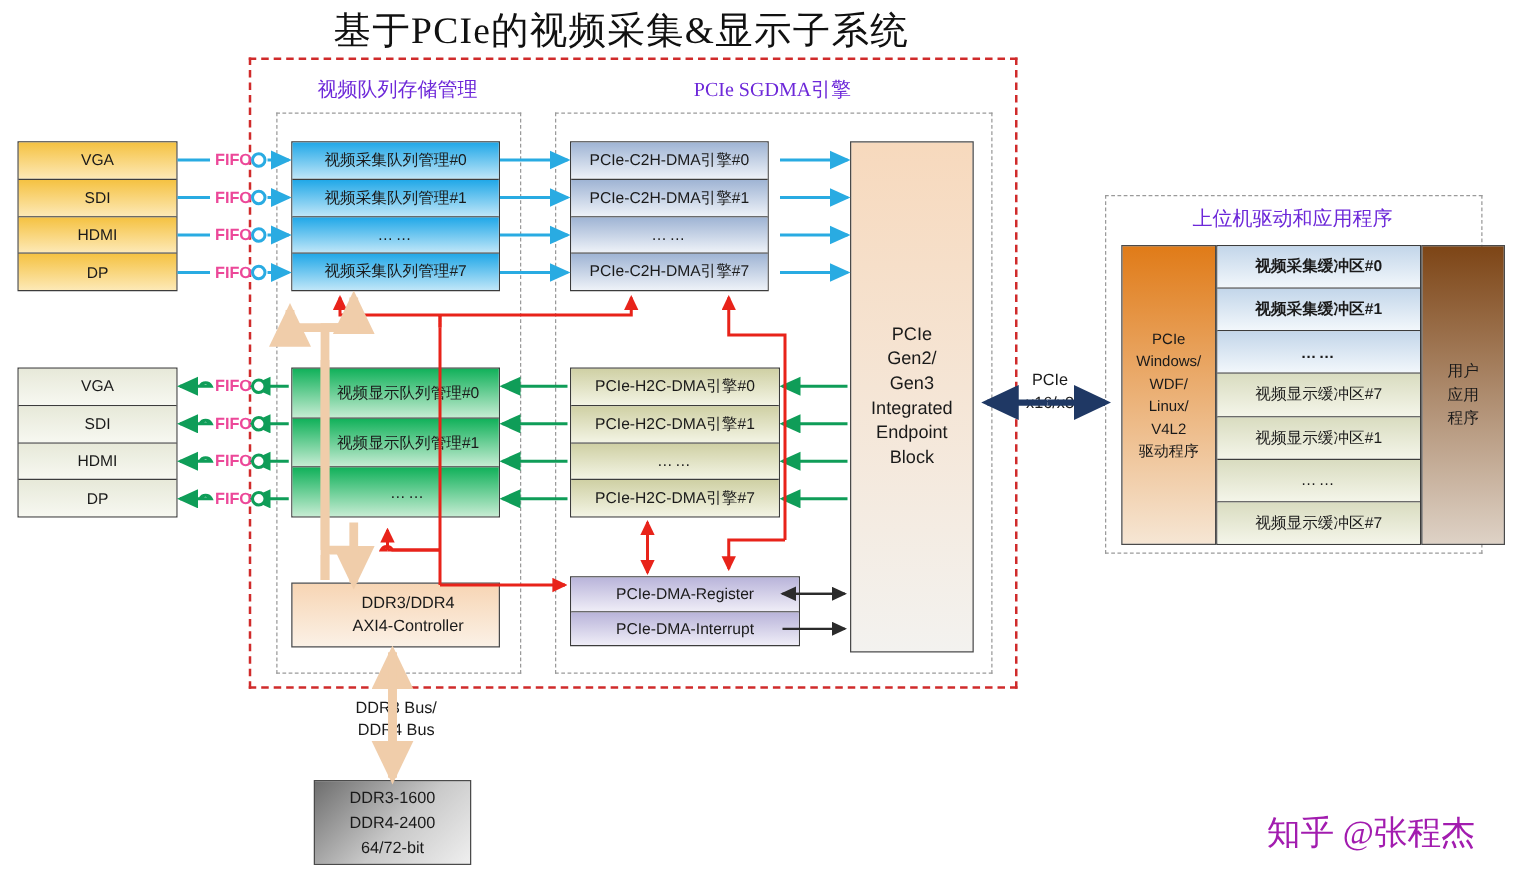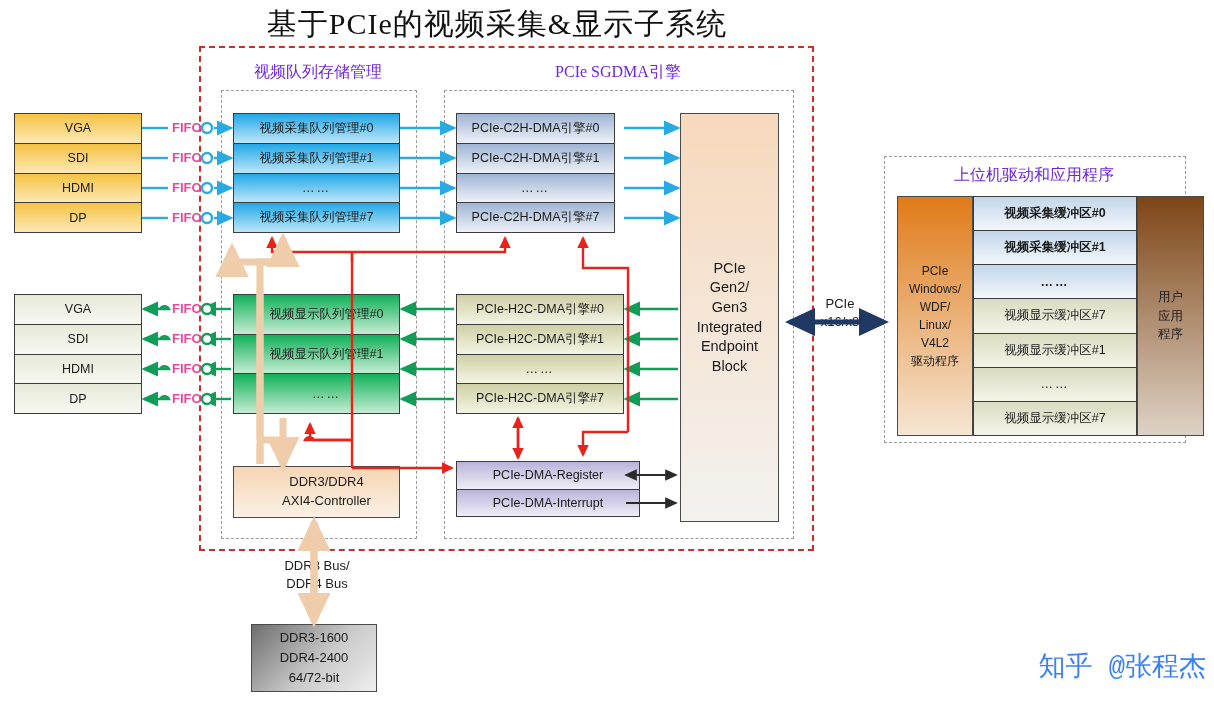--- a/index.html
+++ b/index.html
@@ -54,22 +54,22 @@
   
   .lbl{position:absolute;font-size:13px;white-space:nowrap;color:#ec4899;}
   .lbl-c{position:absolute;text-align:center;font-size:13px;line-height:1.35;
          color:#1a1a1a;white-space:nowrap;}
 
   
   #wires{position:absolute;left:0;top:0;width:1214px;height:708px;
          pointer-events:none;}
 
   
-  #watermark{position:absolute;right:8px;bottom:24px;font-size:27px;color:#3b82f6;
-             font-family:Liberation Mono, monospace;white-space:nowrap;}
+  #watermark{position:absolute;right:34px;bottom:24px;font-size:27px;color:#a21caf;
+             font-family:Liberation Serif, serif;white-space:nowrap;}
 </style>
 </head>
 <body>
 
 <div id="title">基于PCIe的视频采集&amp;显示子系统</div>
 
 <div class="region-red" style="left:199px;top:46px;width:611px;height:501px;"></div>
 
 <div class="region-gray" style="left:221px;top:90px;width:194px;height:447px;"></div>
 <div class="region-title" style="left:221px;top:62px;width:194px;">视频队列存储管理</div>

